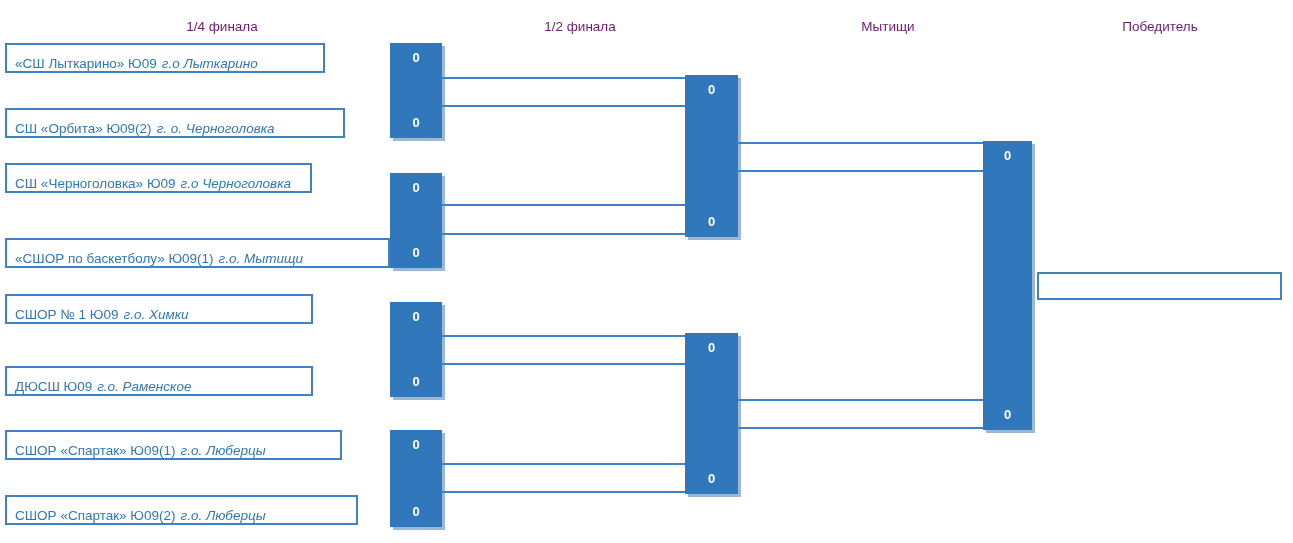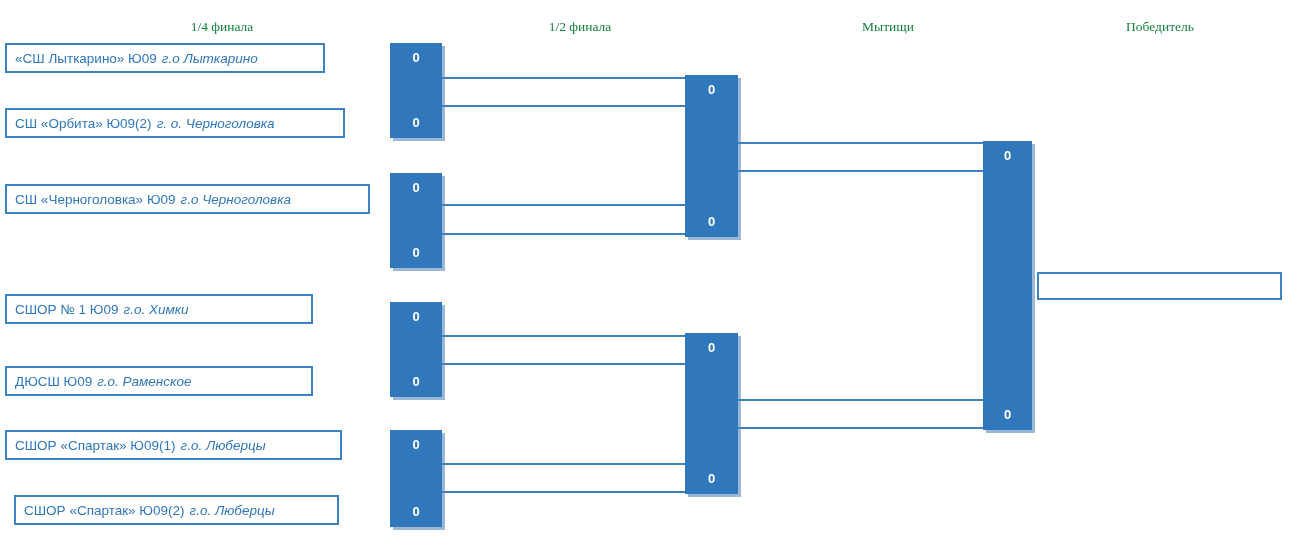--- a/index.html
+++ b/index.html
@@ -2,26 +2,26 @@
 <html><head>
 <meta charset="utf-8">
 <style>
   html,body{margin:0;padding:0;background:#ffffff;}
   .stage{
     position:relative;width:1293px;height:543px;background:#ffffff;
     font-family:"Liberation Sans","DejaVu Sans",sans-serif;overflow:hidden;
   }
   .hdr{
     position:absolute;top:19px;transform:translateX(-50%);
-    font-size:13.5px;color:#15803d;white-space:nowrap;font-family:Liberation Serif, serif;
+    font-size:13.5px;color:#701a75;white-space:nowrap;
   }
   .team{
     position:absolute;height:30px;box-sizing:border-box;
     border:2px solid #3e82c4;background:#ffffff;
-    display:flex;align-items:center;padding-left:8px;
+    display:flex;align-items:flex-end;padding-left:8px;
     font-size:13.5px;color:#2e77bd;white-space:nowrap;overflow:hidden;
   }
   .team .city{font-style:italic;margin-left:5px;}
   .sbox{
     position:absolute;background:#3077bc;
     box-shadow:3px 3px 0 rgba(73,125,180,0.55);
   }
   .sbox .s-top,.sbox .s-bot{
     position:absolute;left:0;right:0;text-align:center;
     color:#ffffff;font-weight:bold;font-size:13px;line-height:16px;
@@ -49,37 +49,41 @@
   <div class="hdr" style="left:1160px">Победитель</div>
 
   <div class="team" style="left:5px;top:43px;width:320px">
     <span class="name">«СШ Лыткарино» Ю09</span>
     <span class="city">г.о Лыткарино</span>
   </div>
   <div class="team" style="left:5px;top:108px;width:340px">
     <span class="name">СШ «Орбита» Ю09(2)</span>
     <span class="city">г. о. Черноголовка</span>
   </div>
-  <div class="team" style="left:5px;top:184px;width:365px">
+  <div class="team" style="left:5px;top:163px;width:307px">
     <span class="name">СШ «Черноголовка» Ю09</span>
     <span class="city">г.о Черноголовка</span>
+  </div>
+  <div class="team" style="left:5px;top:238px;width:385px">
+    <span class="name">«СШОР по баскетболу» Ю09(1)</span>
+    <span class="city">г.о. Мытищи</span>
   </div>
   <div class="team" style="left:5px;top:294px;width:308px">
     <span class="name">СШОР № 1 Ю09</span>
     <span class="city">г.о. Химки</span>
   </div>
   <div class="team" style="left:5px;top:366px;width:308px">
     <span class="name">ДЮСШ Ю09</span>
     <span class="city">г.о. Раменское</span>
   </div>
   <div class="team" style="left:5px;top:430px;width:337px">
     <span class="name">СШОР «Спартак» Ю09(1)</span>
     <span class="city">г.о. Люберцы</span>
   </div>
-  <div class="team" style="left:14px;top:495px;width:325px">
+  <div class="team" style="left:5px;top:495px;width:353px">
     <span class="name">СШОР «Спартак» Ю09(2)</span>
     <span class="city">г.о. Люберцы</span>
   </div>
 
   <div class="sbox" style="left:390px;top:43px;width:52px;height:95px">
     <span class="s-top">0</span>
     <span class="s-bot">0</span>
   </div>
   <div class="sbox" style="left:390px;top:173px;width:52px;height:95px">
     <span class="s-top">0</span>

